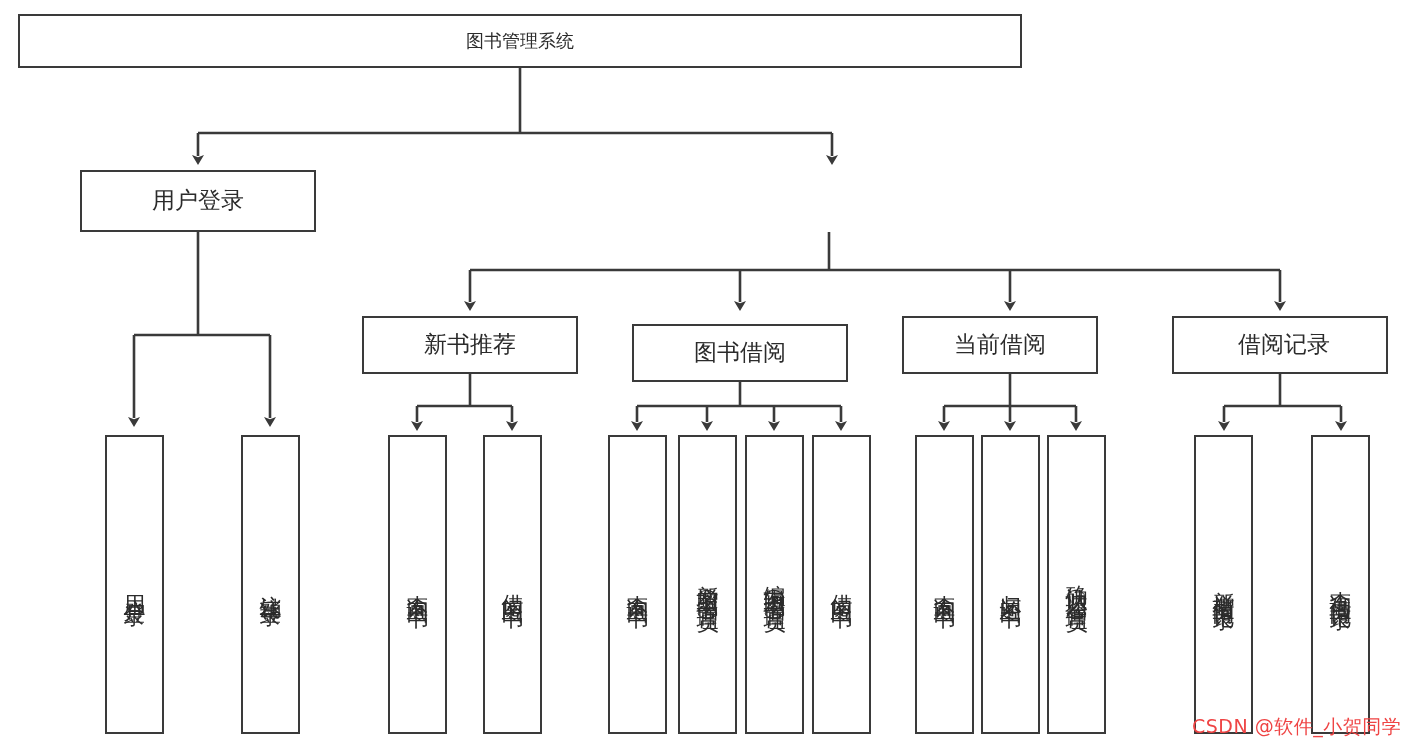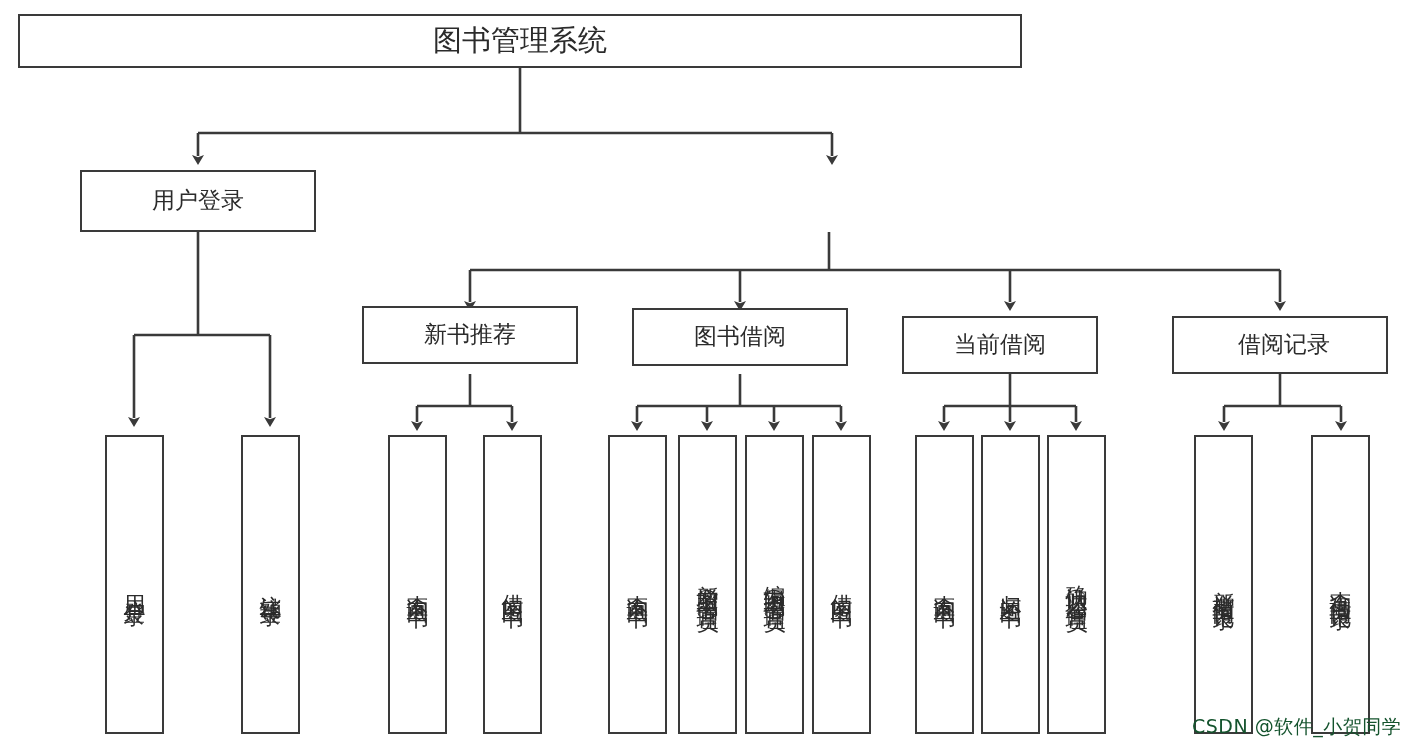--- a/index.html
+++ b/index.html
@@ -39,41 +39,41 @@
     display: block;
     text-align: center;
     line-height: 1.02;
   }
   
   .node.h .label {
     writing-mode: horizontal-tb;
     white-space: nowrap;
     letter-spacing: 0px;
   }
-  .node.root .label { font-size: 29px; }
+  .node.root .label { font-size: 18px; }
   .node.lvl2 .label { font-size: 23px; }
   .node.lvl3 .label { font-size: 23px; }
   
   .node.v {
     align-items: center;
     justify-content: center;
     padding: 4px 0;
   }
   .node.v .label {
     writing-mode: vertical-rl;
     text-orientation: upright;
     font-size: 22px;
     line-height: 1.0;
     letter-spacing: 4px;
     white-space: nowrap;
     max-height: 100%;
   }
   .watermark {
     position: absolute;
-    color: #14532d;
+    color: #ef4444;
     font-size: 19px;
     white-space: nowrap;
     letter-spacing: 0.5px;
     pointer-events: none;
   }
 </style>
 </head>
 <body>
 
 <div id="canvas">
@@ -130,25 +130,25 @@
 
   <div class="node h root" style="left:18px; top:14px; width:1004px; height:54px;">
     <span class="label">图书管理系统</span>
   </div>
 
   <div class="node h lvl2" style="left:80px; top:170px; width:236px; height:62px;">
     <span class="label">用户登录</span>
   </div>
 
 
-  <div class="node h lvl3" style="left:362px; top:306px; width:216px; height:58px;">
+  <div class="node h lvl3" style="left:362px; top:316px; width:216px; height:58px;">
     <span class="label">新书推荐</span>
   </div>
 
-  <div class="node h lvl3" style="left:632px; top:308px; width:216px; height:58px;">
+  <div class="node h lvl3" style="left:632px; top:324px; width:216px; height:58px;">
     <span class="label">图书借阅</span>
   </div>
 
   <div class="node h lvl3" style="left:902px; top:316px; width:196px; height:58px;">
     <span class="label">当前借阅</span>
   </div>
 
   <div class="node h lvl3" style="left:1172px; top:316px; width:216px; height:58px;padding-left:8px;">
     <span class="label">借阅记录</span>
   </div>

